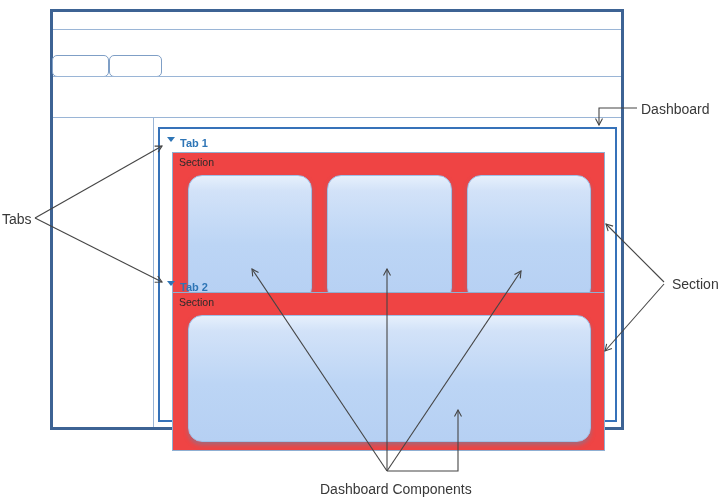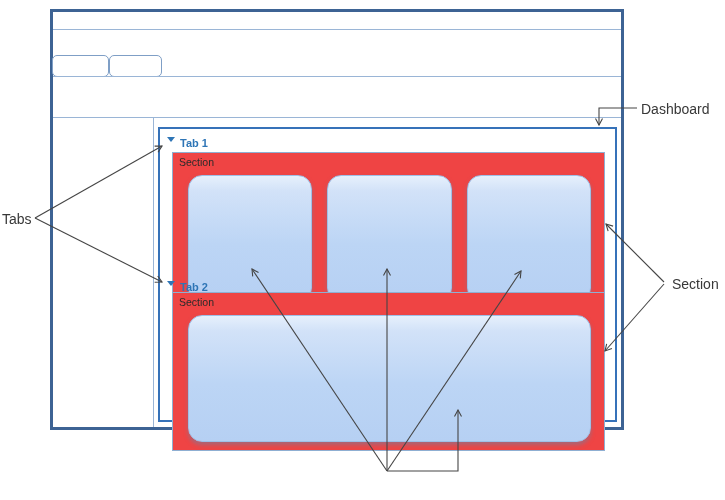--- a/index.html
+++ b/index.html
@@ -108,20 +108,21 @@
             <div class="component"></div>
           </div>
       </div>
 
     </div>
   </div>
 
   <div class="anno anno-tabs">Tabs</div>
   <div class="anno anno-dashboard">Dashboard</div>
   <div class="anno anno-sections">Section</div>
+  <div class="anno anno-components">Dashboard Components</div>
 
   <svg class="arrows" viewBox="0 0 725 500" xmlns="http://www.w3.org/2000/svg">
     <defs>
       <marker id="ah" markerWidth="9" markerHeight="9" viewBox="0 0 9 9" refX="7.5" refY="4.5" orient="auto" markerUnits="userSpaceOnUse">
         <path d="M1,1 L7.5,4.5 L1,8" fill="none" stroke="#454545" stroke-width="1.1"></path>
       </marker>
     </defs>
     <g fill="none" stroke="#454545" stroke-width="1.1">
 
       <path d="M35,218 L162,146" marker-end="url(#ah)"></path>

